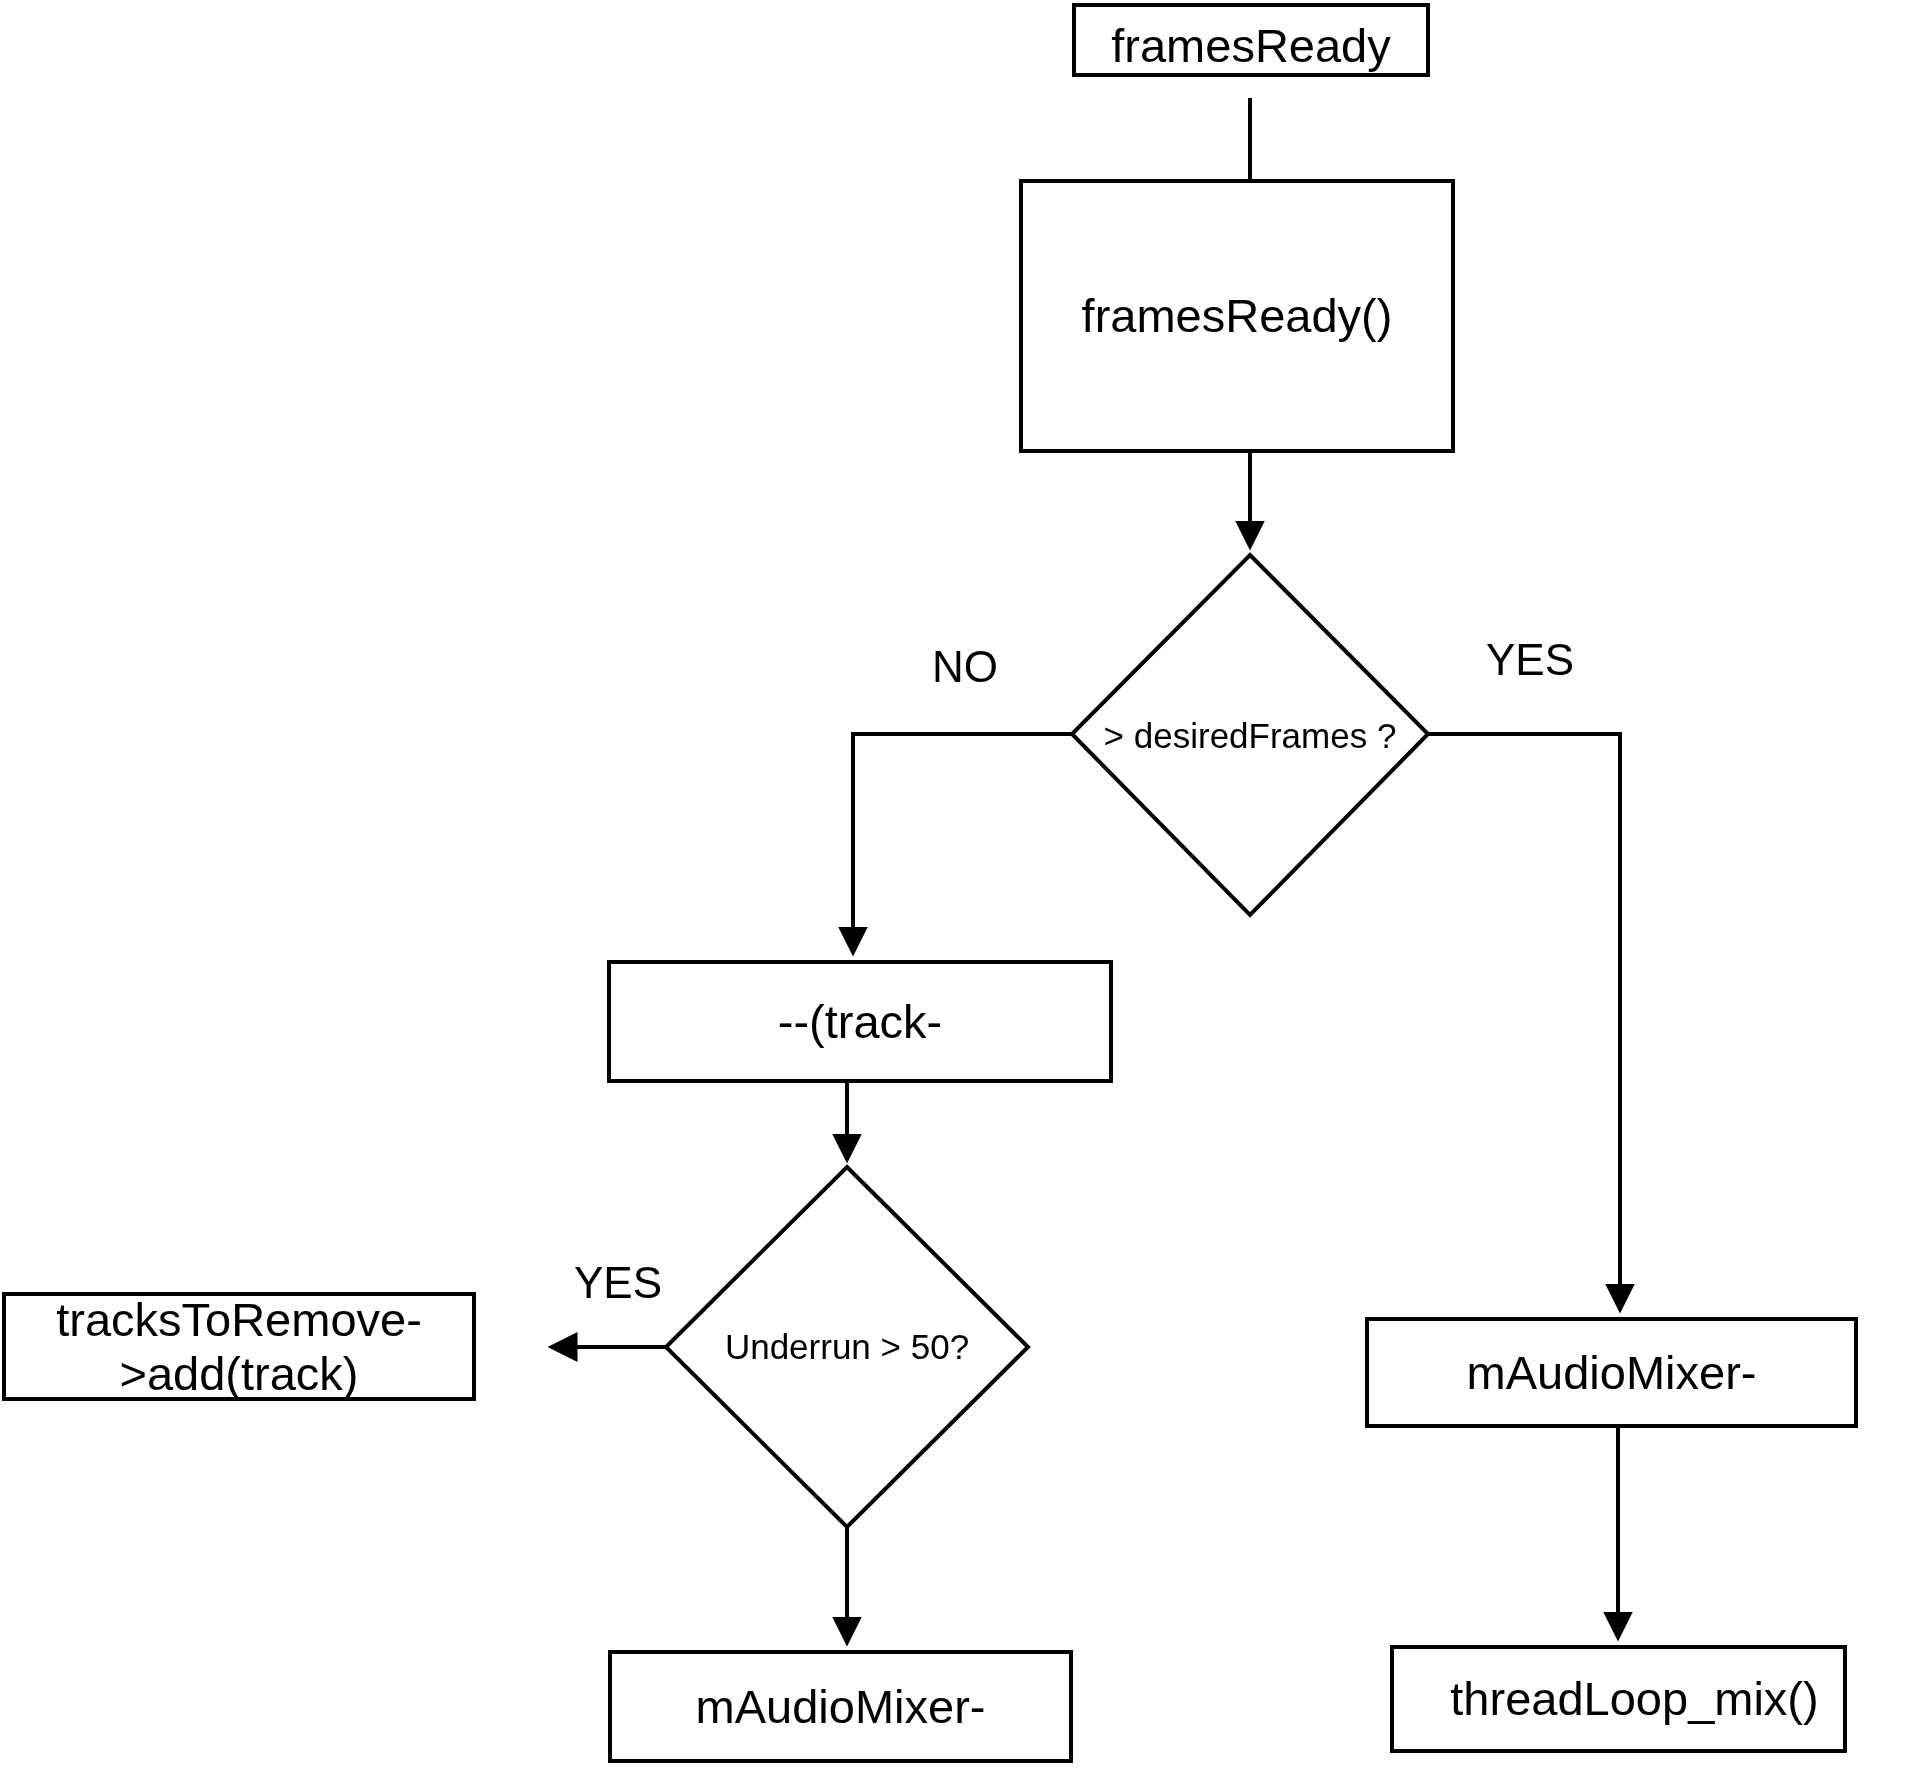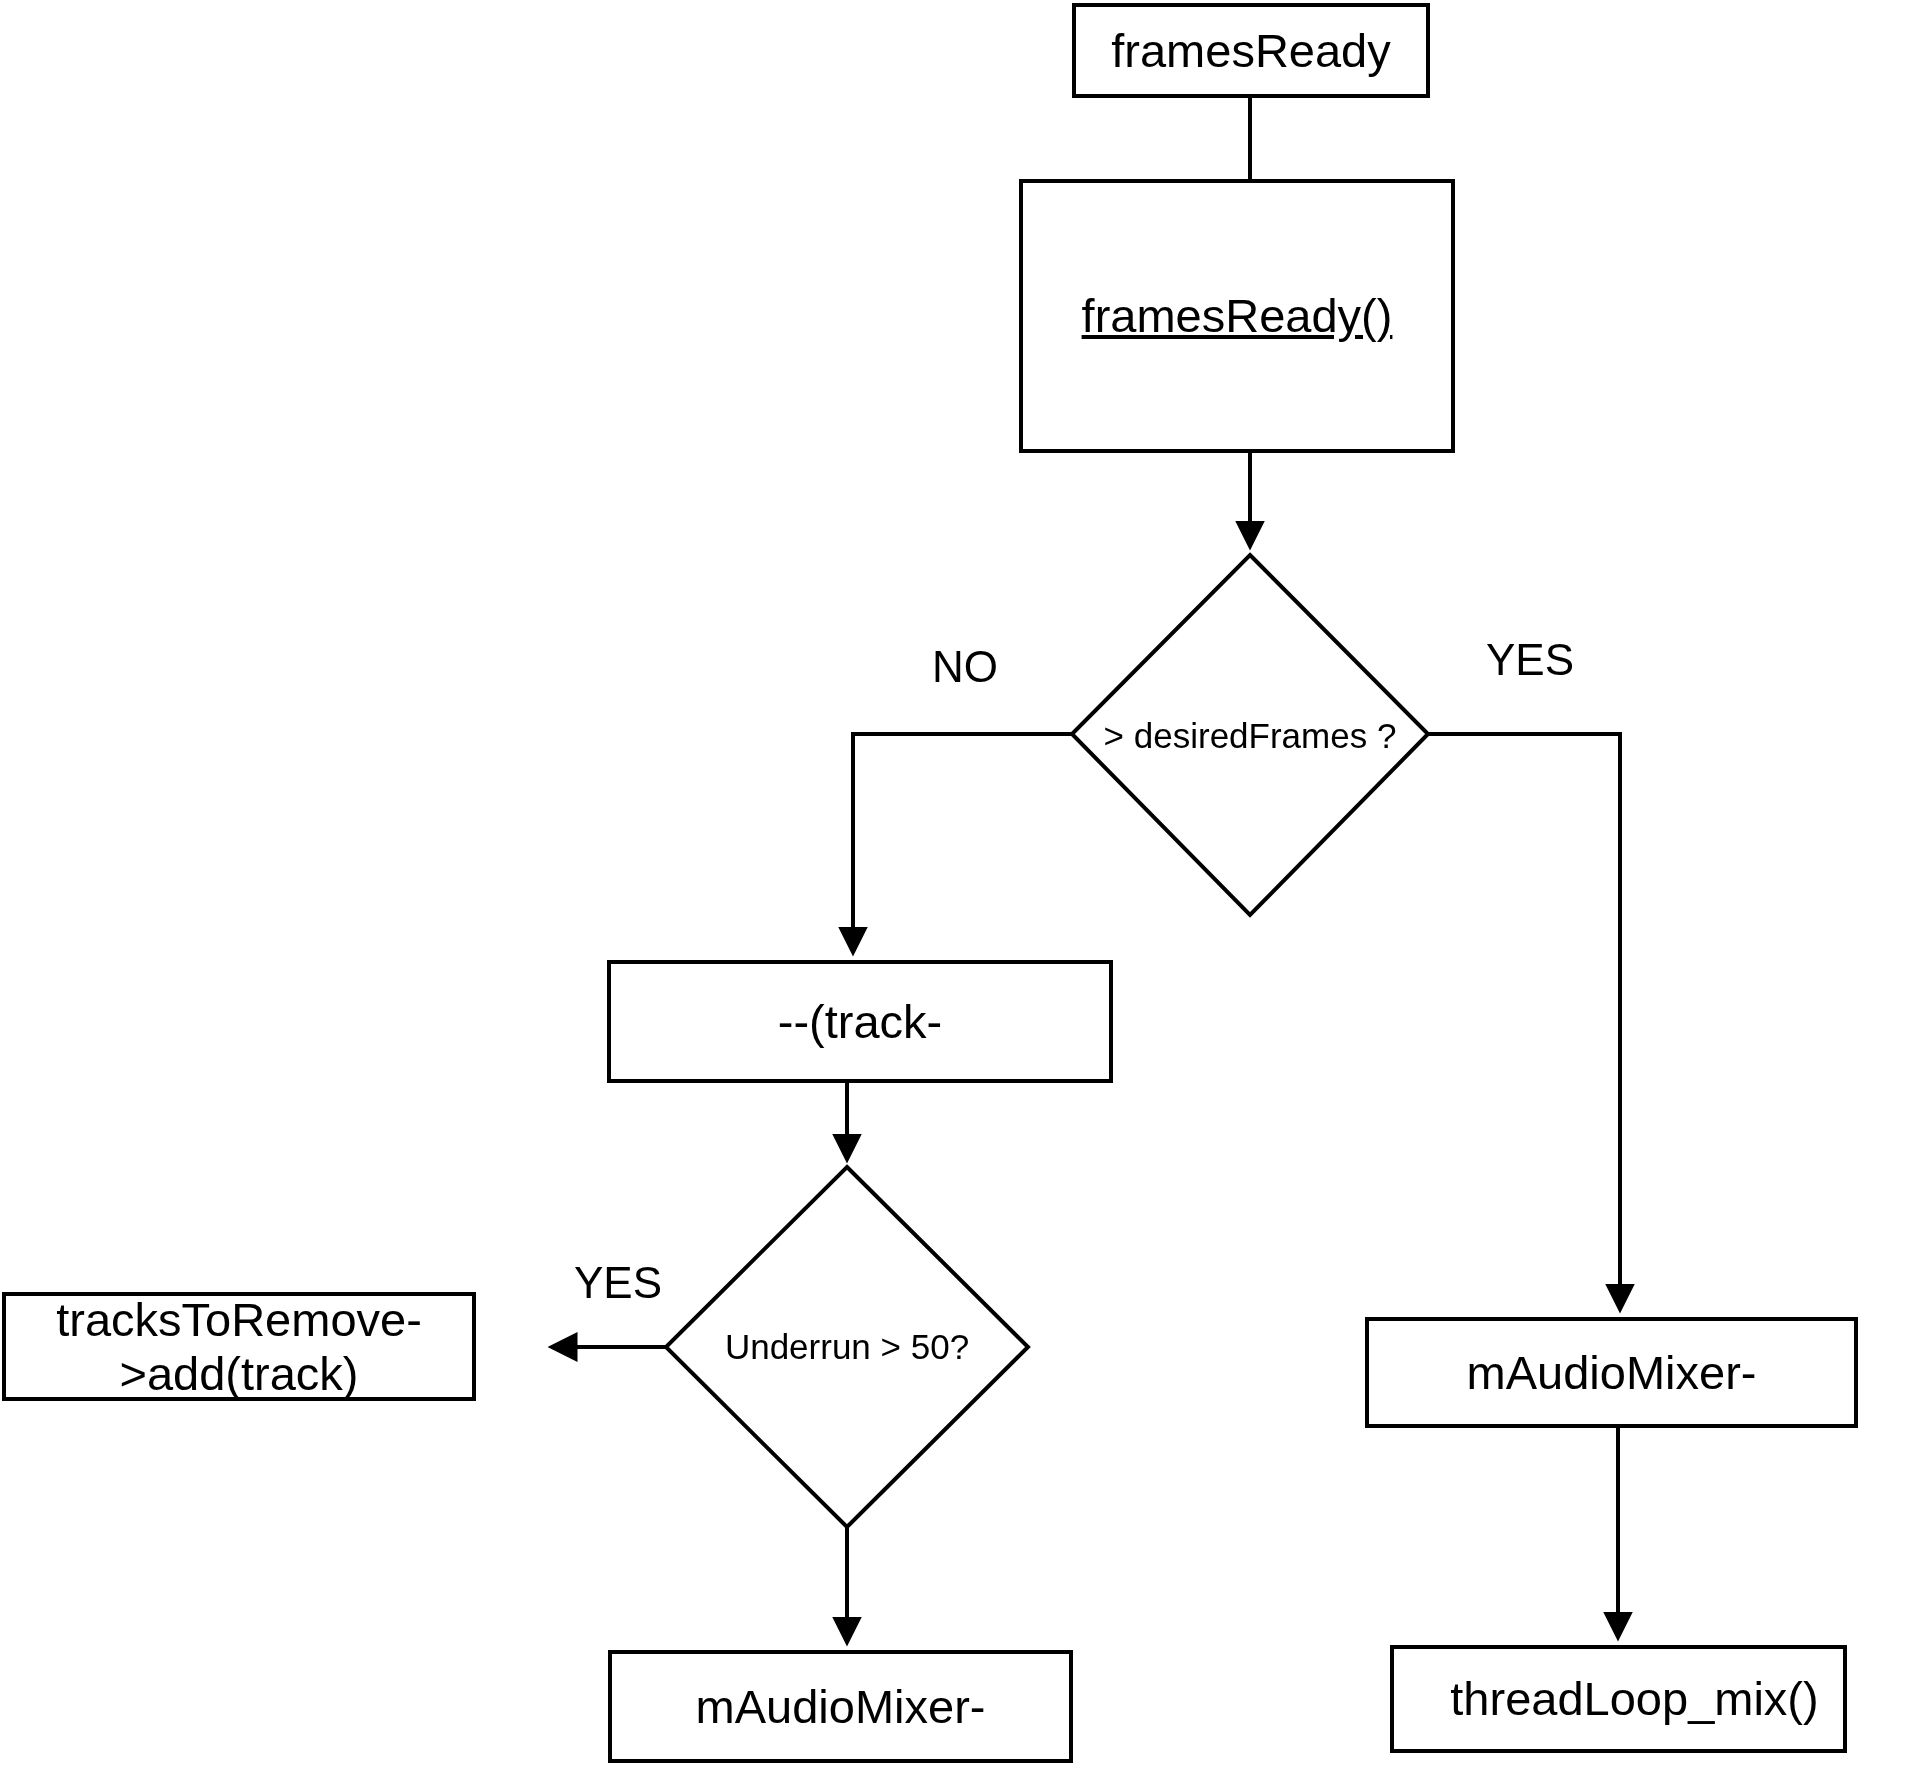--- a/index.html
+++ b/index.html
@@ -62,25 +62,25 @@
     <path class="edge" d="M1428 734 L1620 734 L1620 1309" marker-end="url(#ah)"></path>
     <path class="edge" d="M847 1082 L847 1159" marker-end="url(#ah)"></path>
     <path class="edge" d="M666 1347 L552 1347" marker-end="url(#ah)"></path>
     <path class="edge" d="M847 1527 L847 1642" marker-end="url(#ah)"></path>
     <path class="edge" d="M1618 1428 L1618 1637" marker-end="url(#ah)"></path>
 
     <polygon class="shape" points="1250,555 1428,734 1250,915 1072,734"></polygon>
     <polygon class="shape" points="847,1167 1028,1347 847,1527 666,1347"></polygon>
   </svg>
 
-  <div class="box" style="left:1072px;top:3px;width:358px;height:95px;">
+  <div class="box" style="left:1072px;top:3px;width:358px;height:74px;justify-content:flex-end;">
     <span>framesReady</span>
   </div>
 
-  <div class="box" style="left:1019px;top:179px;width:436px;height:274px;text-decoration:underline;">
+  <div class="box" style="left:1019px;top:179px;width:436px;height:274px;">
     <span>framesReady()</span>
   </div>
 
   <div class="box" style="left:607px;top:960px;width:506px;height:123px;">
     <span>--(track-</span>
   </div>
 
   <div class="box" style="left:2px;top:1292px;width:474px;height:109px;">
     <span>tracksToRemove-</span>
     <span>&gt;add(track)</span>

